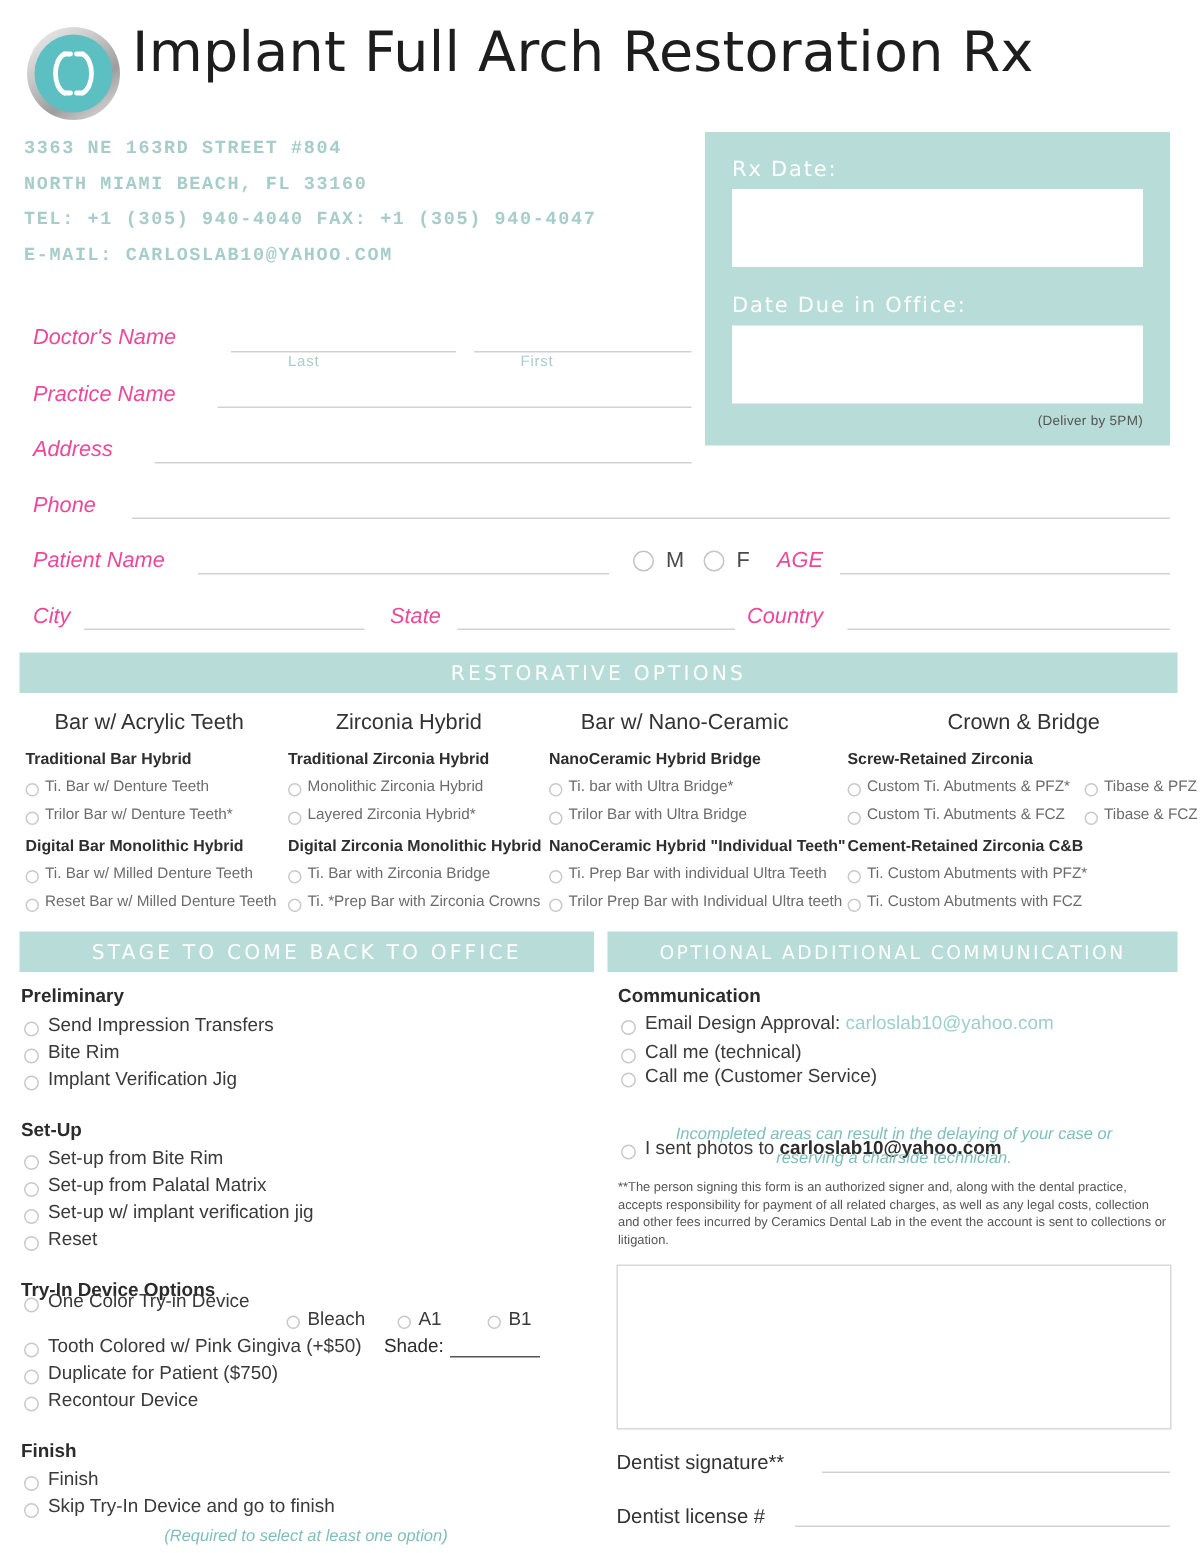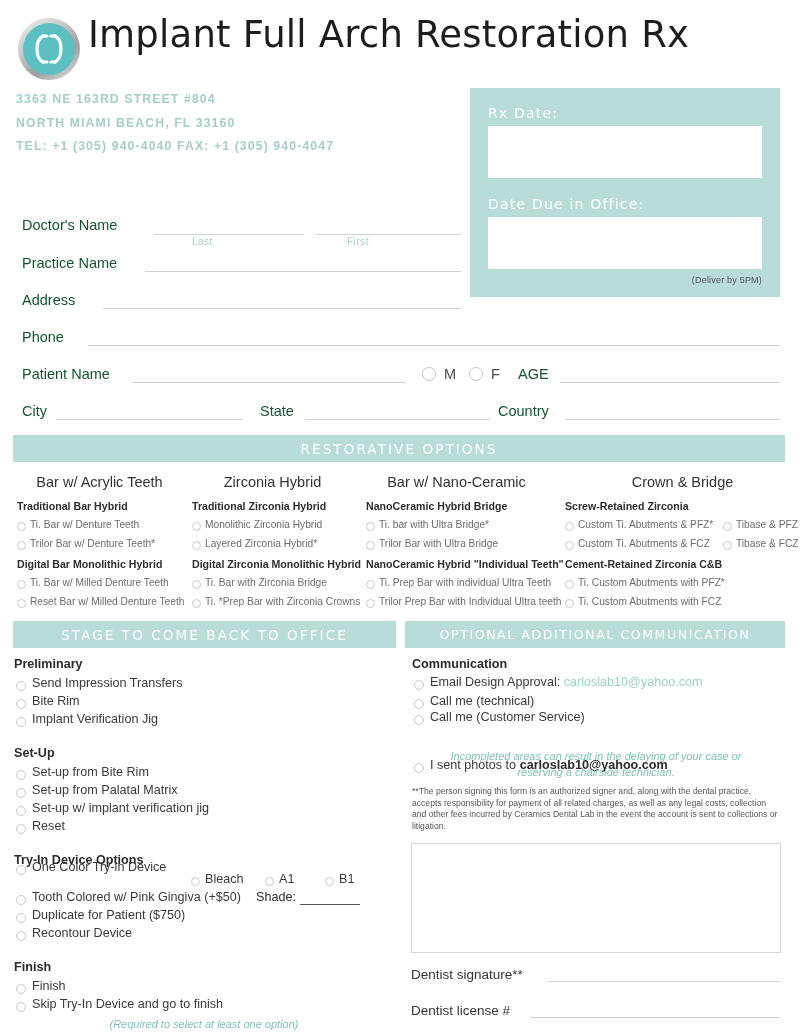--- a/index.html
+++ b/index.html
@@ -37,21 +37,21 @@
     font-size: 37px;
     font-weight: 400;
     letter-spacing: 0.2px;
     color: #1d1d1d;
     white-space: nowrap;
   }
 
   
   .contact { position: absolute; left: 16px; top: 88px; width: 420px; }
   .contact-line {
-    font-family: Liberation Sans, sans-serif;
+    font-family: Liberation Mono, monospace;
     font-size: 12.3px;
     font-weight: 700;
     letter-spacing: 1.1px;
     color: #a6cdc9;
     line-height: 23.6px;
     white-space: nowrap;
   }
 
   
   .rxbox {
@@ -70,21 +70,21 @@
   .rxbox-field {
     position: absolute; left: 18px; width: 274px; height: 52px;
     background: #ffffff;
   }
   .rxbox-field.f1 { top: 38px; }
   .rxbox-field.f2 { top: 129px; }
   .rxbox-note {
     position: absolute; right: 18px; top: 187px;
     font-size: 9px; color: #555; letter-spacing: 0.2px;
   }
-  .fieldlabel { position: absolute; white-space: nowrap; font-size: 14.5px; color: #14532d; }
+  .fieldlabel { position: absolute; white-space: nowrap; font-size: 14.5px; color: #ec4899; font-style: italic; }
   .rule { position: absolute; height: 1px; background: #d2d2d2; }
   .sublabel {
     position: absolute; font-size: 10px; color: #a8cfca; letter-spacing: 0.5px;
   }
 
   .gender-circle {
     position: absolute; width: 14px; height: 14px; border-radius: 50%;
     border: 1px solid #c4c4c4; background: #fff;
   }
   .gender-letter { position: absolute; font-size: 14.5px; color: #4a4a4a; }
@@ -213,20 +213,21 @@
         <path d="M28 39 L32 39" stroke="#ffffff" stroke-width="3.2" fill="none" stroke-linecap="round"></path>
       </svg>
     </div>
     <div class="title">Implant Full Arch Restoration Rx</div>
   </div>
 
   <div class="contact">
     <div class="contact-line">3363 NE 163RD STREET #804</div>
     <div class="contact-line">NORTH MIAMI BEACH, FL 33160</div>
     <div class="contact-line">TEL: +1 (305) 940-4040  FAX: +1 (305) 940-4047</div>
+    <div class="contact-line">E-MAIL:  CARLOSLAB10@YAHOO.COM</div>
   </div>
 
   <div class="rxbox">
     <div class="rxbox-label l1">Rx Date:</div>
     <div class="rxbox-field f1"></div>
     <div class="rxbox-label l2">Date Due in Office:</div>
     <div class="rxbox-field f2"></div>
     <div class="rxbox-note">(Deliver by 5PM)</div>
   </div>
 

